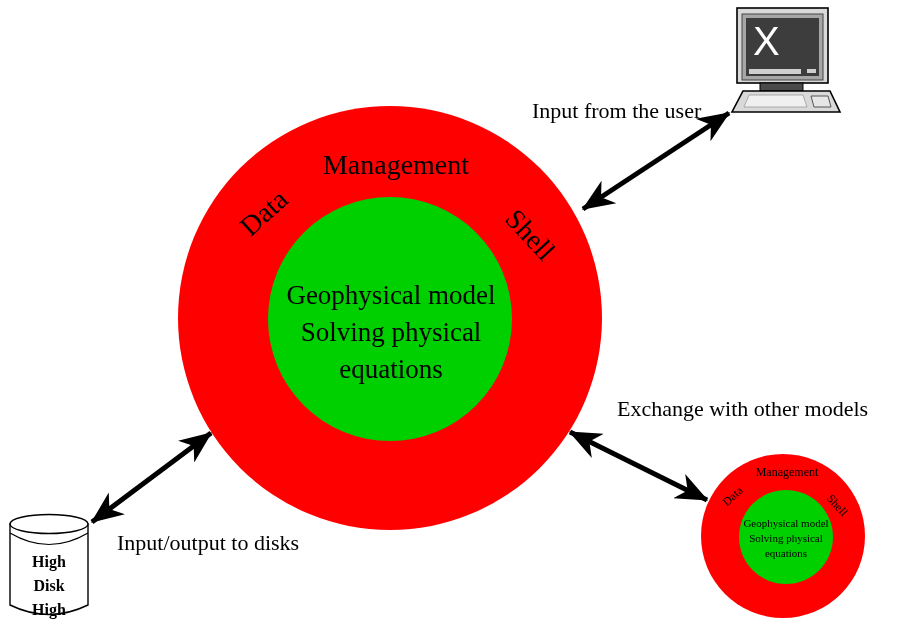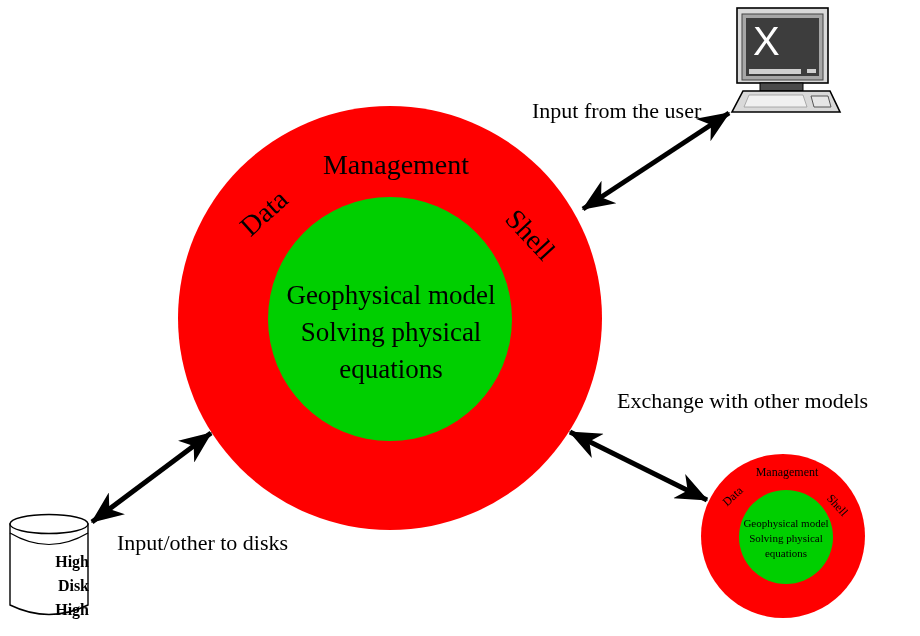--- a/index.html
+++ b/index.html
@@ -28,24 +28,24 @@
   .mini-core{left:739px;top:490px;width:94px;height:94px;}
   .mini-mgmt{left:727px;top:465px;width:120px;font-size:12px;}
   .mini-data{left:708px;top:489px;width:50px;font-size:12px;transform:rotate(-42deg);}
   .mini-shell{left:812px;top:498px;width:50px;font-size:12px;transform:rotate(48deg);}
   .mini-core-text{left:726px;top:516px;width:120px;font-size:11px;line-height:15px;text-align:center;position:absolute;}
 
   
   .ann{position:absolute;font-size:22px;white-space:nowrap;}
   .ann-user{left:532px;top:72px;margin-top:26px;}
   .ann-disk{left:117px;top:530px;}
-  .ann-exchange{left:617px;top:388px;}
+  .ann-exchange{left:617px;top:396px;}
 
   
-  .disk-text{left:9px;top:550px;width:80px;text-align:right;
+  .disk-text{left:9px;top:550px;width:80px;text-align:center;
              font-size:16px;font-weight:bold;line-height:24px;position:absolute;}
 
   svg{display:block;}
   .overlay{position:absolute;left:0;top:0;pointer-events:none;}
 </style>
 </head>
 <body>
 
 <div class="canvas">
 
@@ -69,21 +69,21 @@
   <div class="lbl mini-data">Data</div>
   <div class="lbl mini-shell">Shell</div>
 
   <div class="mini-core-text">
     <div>Geophysical model</div>
     <div>Solving physical</div>
     <div>equations</div>
   </div>
 
   <div class="ann ann-user">Input from the user</div>
-  <div class="ann ann-disk">Input/other to disks</div>
+  <div class="ann ann-disk">Input/output to disks</div>
   <div class="ann ann-exchange">Exchange with other models</div>
 
   <svg class="abs" style="left:725px;top:4px;" width="120" height="115" viewBox="0 0 120 115">
 
     <rect x="12" y="4" width="91" height="75" fill="#d9d9d9" stroke="#000" stroke-width="1.6"></rect>
 
     <rect x="17" y="10" width="81" height="66" fill="#a6a6a6" stroke="#444" stroke-width="1"></rect>
 
     <rect x="21" y="14" width="73" height="58" fill="#3d3d3d"></rect>
 

